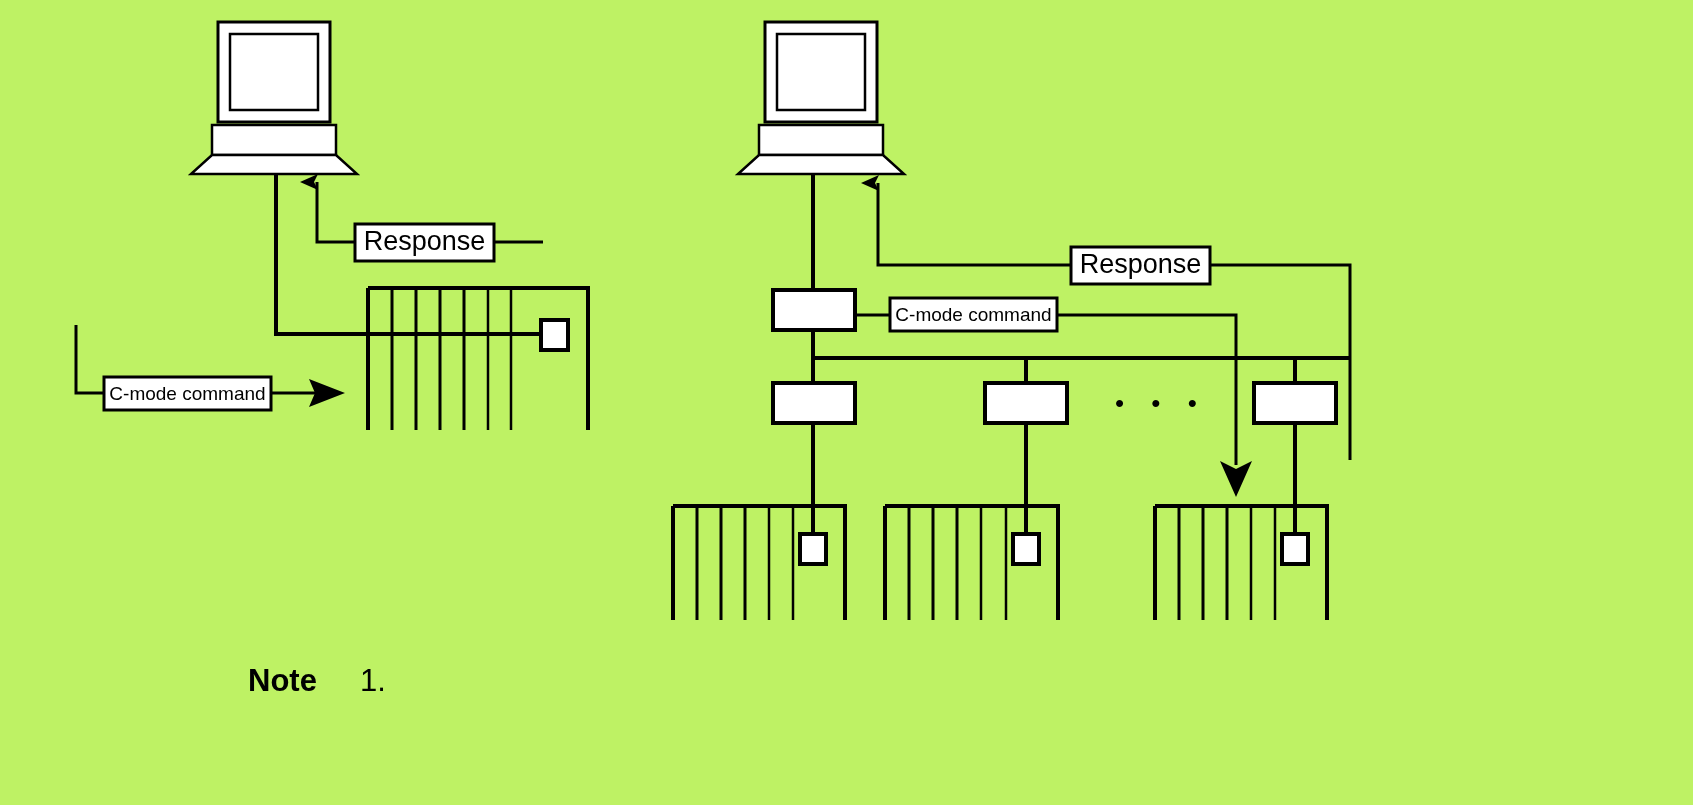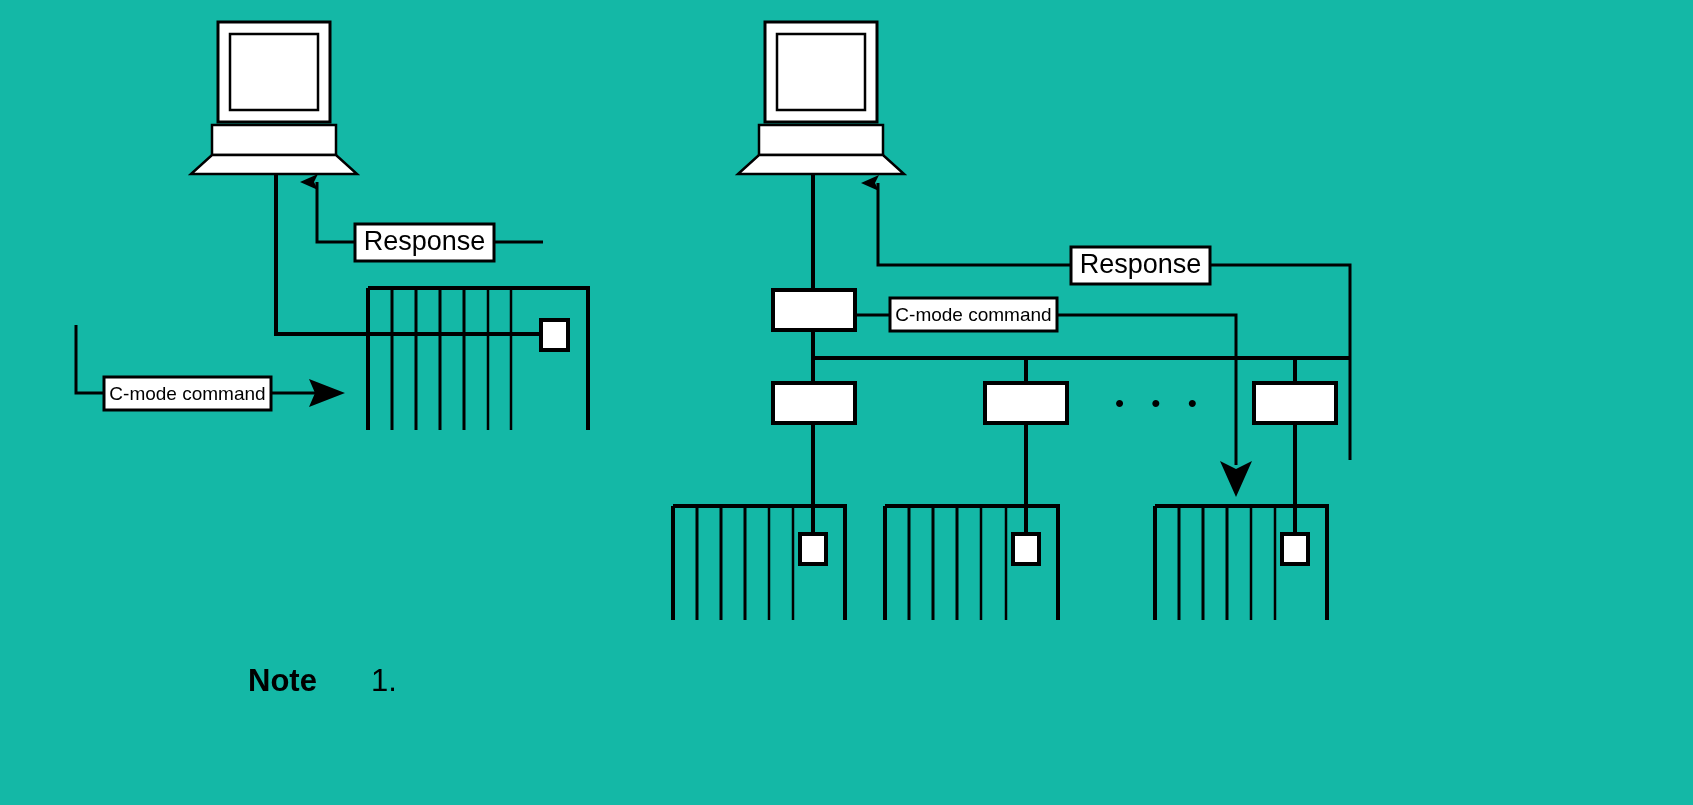--- a/index.html
+++ b/index.html
@@ -9,21 +9,21 @@
     background: #ffffff;
   }
   body {
     font-family: "Liberation Sans", sans-serif;
     color: #000000;
   }
   #page {
     position: relative;
     width: 1693px;
     height: 805px;
-    background: #14b8a6;
+    background: #bef264;
     overflow: hidden;
   }
   #diagram-svg {
     position: absolute;
     left: 0;
     top: 0;
     width: 1693px;
     height: 805px;
   }
   .svg-label {
@@ -33,21 +33,20 @@
   .note-block {
     position: absolute;
     left: 248px;
     top: 660px;
     width: 1400px;
     display: flex;
     flex-direction: row;
     align-items: flex-start;
     font-size: 31px;
     line-height: 42px;
-    gap: 11px;
   }
   .note-label {
     font-weight: bold;
     width: 112px;
     flex: 0 0 112px;
   }
   .note-number {
     width: 68px;
     flex: 0 0 68px;
   }

